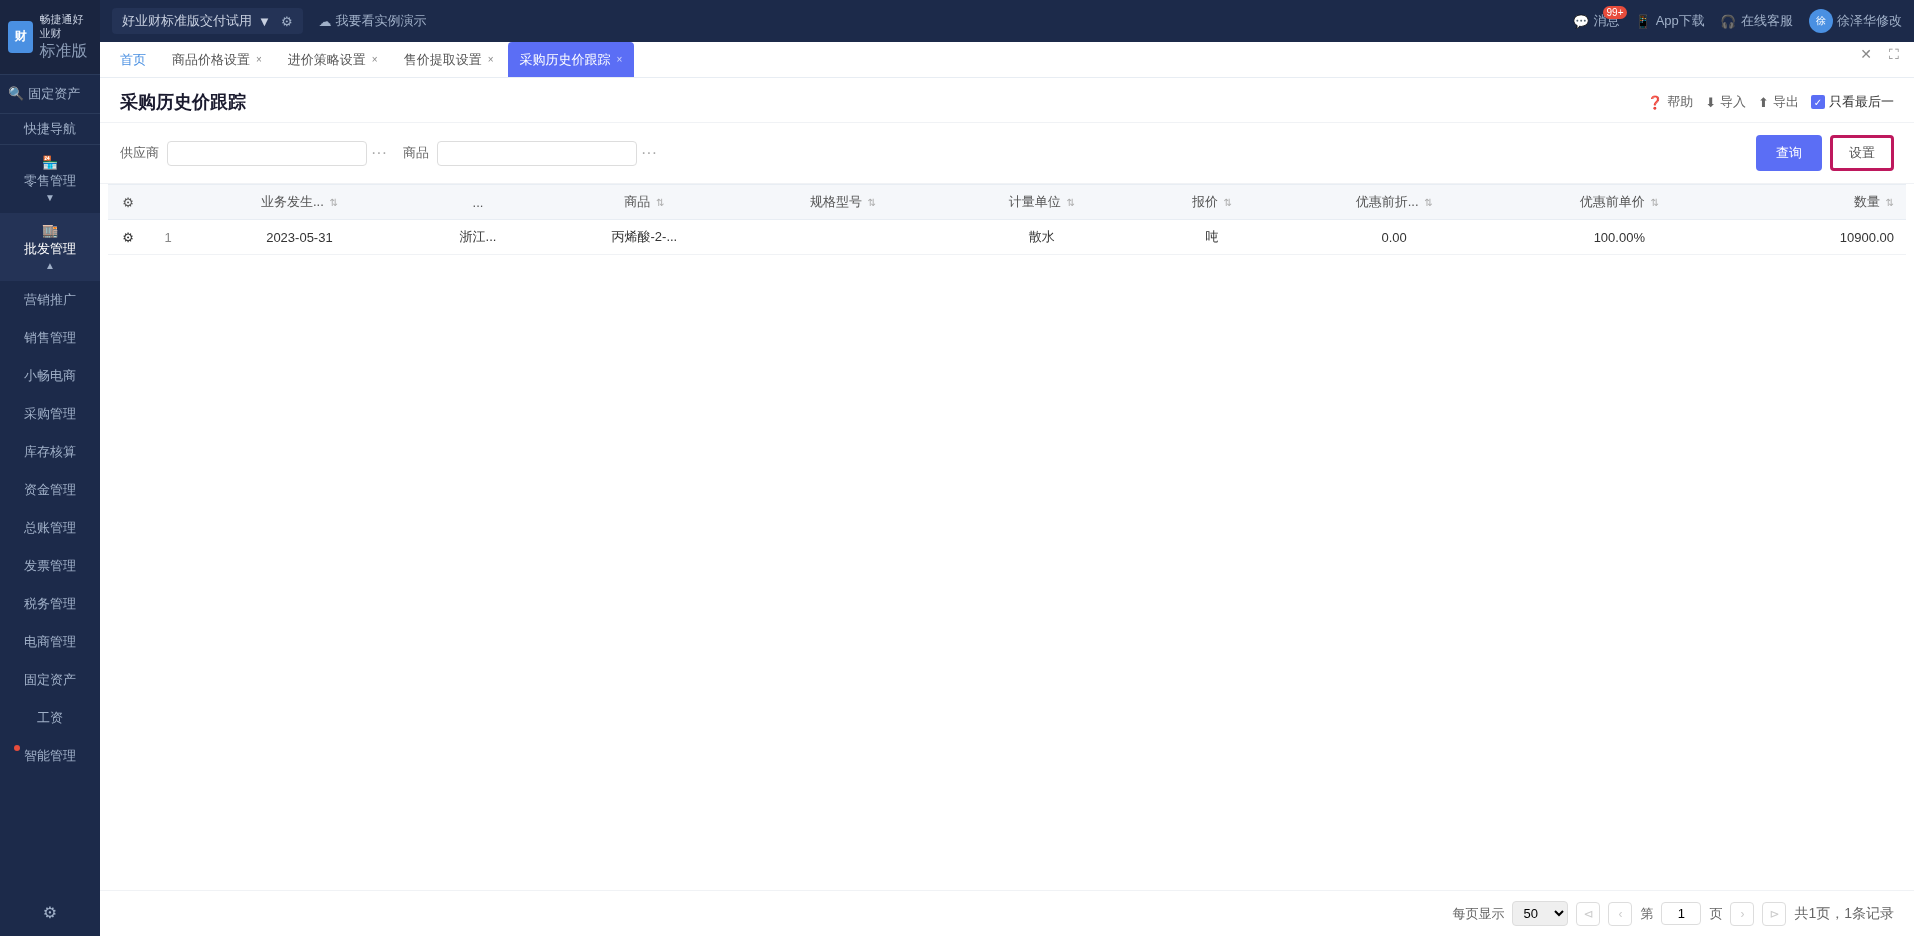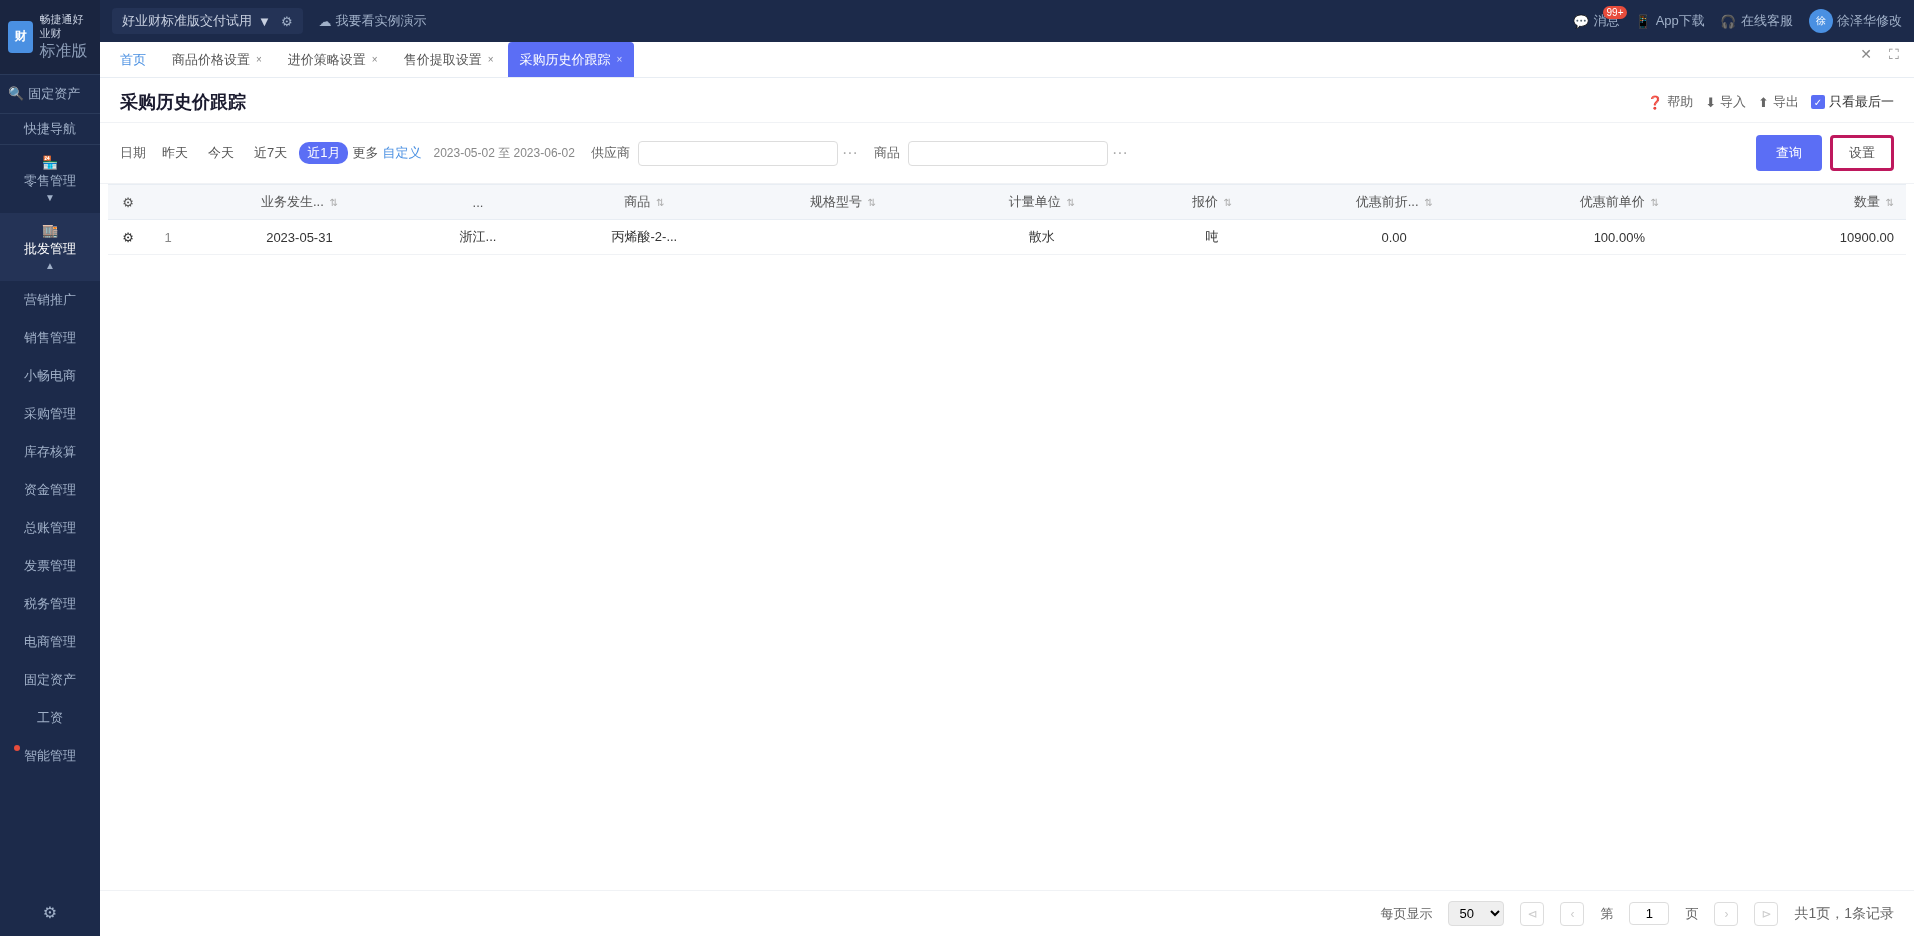--- a/index.html
+++ b/index.html
@@ -271,21 +271,21 @@
       white-space: nowrap;
     }
     .col-gear { width: 40px; text-align: center; }
     .col-num { width: 40px; text-align: center; color: #888; }
 
     
     .pagination {
       display: flex; align-items: center; justify-content: flex-end;
       padding: 10px 20px;
       border-top: 1px solid #f0f2f5;
-      gap: 16px;
+      gap: 8px;
       flex-shrink: 0;
     }
     .pagination-label { color: #666; font-size: 13px; }
     .pagination-select {
       border: 1px solid #ddd; border-radius: 4px;
       padding: 3px 6px; font-size: 13px; outline: none;
     }
     .pager-btn {
       width: 24px; height: 24px;
       display: flex; align-items: center; justify-content: center;
@@ -468,32 +468,20 @@
         </div>
         <label class="only-last-checkbox">
           <div class="checkbox-box"></div>
           <span>只看最后一</span>
         </label>
       </div>
     </div>
 
     <div class="filter-area">
       <div class="filter-group">
-        <span class="filter-label">日期</span>
-        <div class="filter-date-options">
-          <span class="date-option">昨天</span>
-          <span class="date-option">今天</span>
-          <span class="date-option">近7天</span>
-          <span class="date-option active">近1月</span>
-          <span class="date-more">更多</span>
-          <span class="date-custom">自定义</span>
-        </div>
-        <span class="date-range">2023-05-02 至 2023-06-02</span>
-      </div>
-      <div class="filter-group">
         <span class="filter-label">供应商</span>
         <div class="filter-input-wrap">
           <input class="filter-input" type="text" style="width: 200px;">
           <span class="filter-dots">···</span>
         </div>
       </div>
       <div class="filter-group">
         <span class="filter-label">商品</span>
         <div class="filter-input-wrap">
           <input class="filter-input" type="text" style="width: 200px;">

